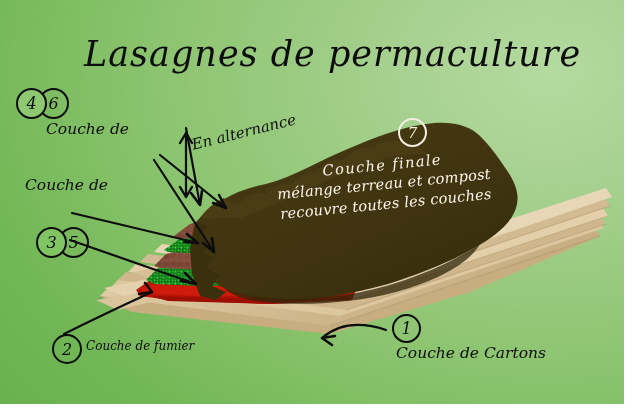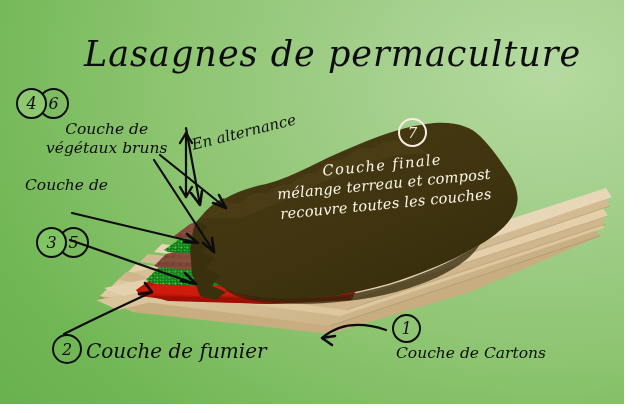--- a/index.html
+++ b/index.html
@@ -37,21 +37,21 @@
   .lbl{
     position:absolute;
     font-family:"DejaVu Serif",serif;
     font-style:italic;
     color:#0c0c0c;
     line-height:1.22;
     white-space:nowrap;
   }
   .lbl-bruns{left:46px;top:120px;font-size:15.5px;text-align:center;}
   .lbl-verts{left:25px;top:176px;font-size:15.5px;text-align:center;}
-  .lbl-fumier{left:86px;top:339px;font-size:20px;}
+  .lbl-fumier{left:86px;top:339px;font-size:12px;}
   .lbl-cartons{left:370px;top:344px;font-size:15.5px;margin-left:26px;}
   .lbl-altern{
     left:192px;top:136px;font-size:15px;
     transform:rotate(-14deg);transform-origin:left center;
   }
   .center-txt{
     position:absolute;
     left:258px;top:155px;
     width:252px;
     text-align:center;
@@ -229,21 +229,20 @@
       </g>
     </svg>
 
     <div class="title">Lasagnes de permaculture</div>
 
     <div class="badge" id="badge-6">6</div>
     <div class="badge" id="badge-4">4</div>
 
     <div class="lbl lbl-bruns">
       <div>Couche de</div>
-      <div>végétaux bruns</div>
     </div>
 
     <div class="badge" id="badge-5">5</div>
     <div class="badge" id="badge-3">3</div>
 
     <div class="lbl lbl-verts">
       <div>Couche de</div>
     </div>
 
     <div class="lbl lbl-altern">En alternance</div>

